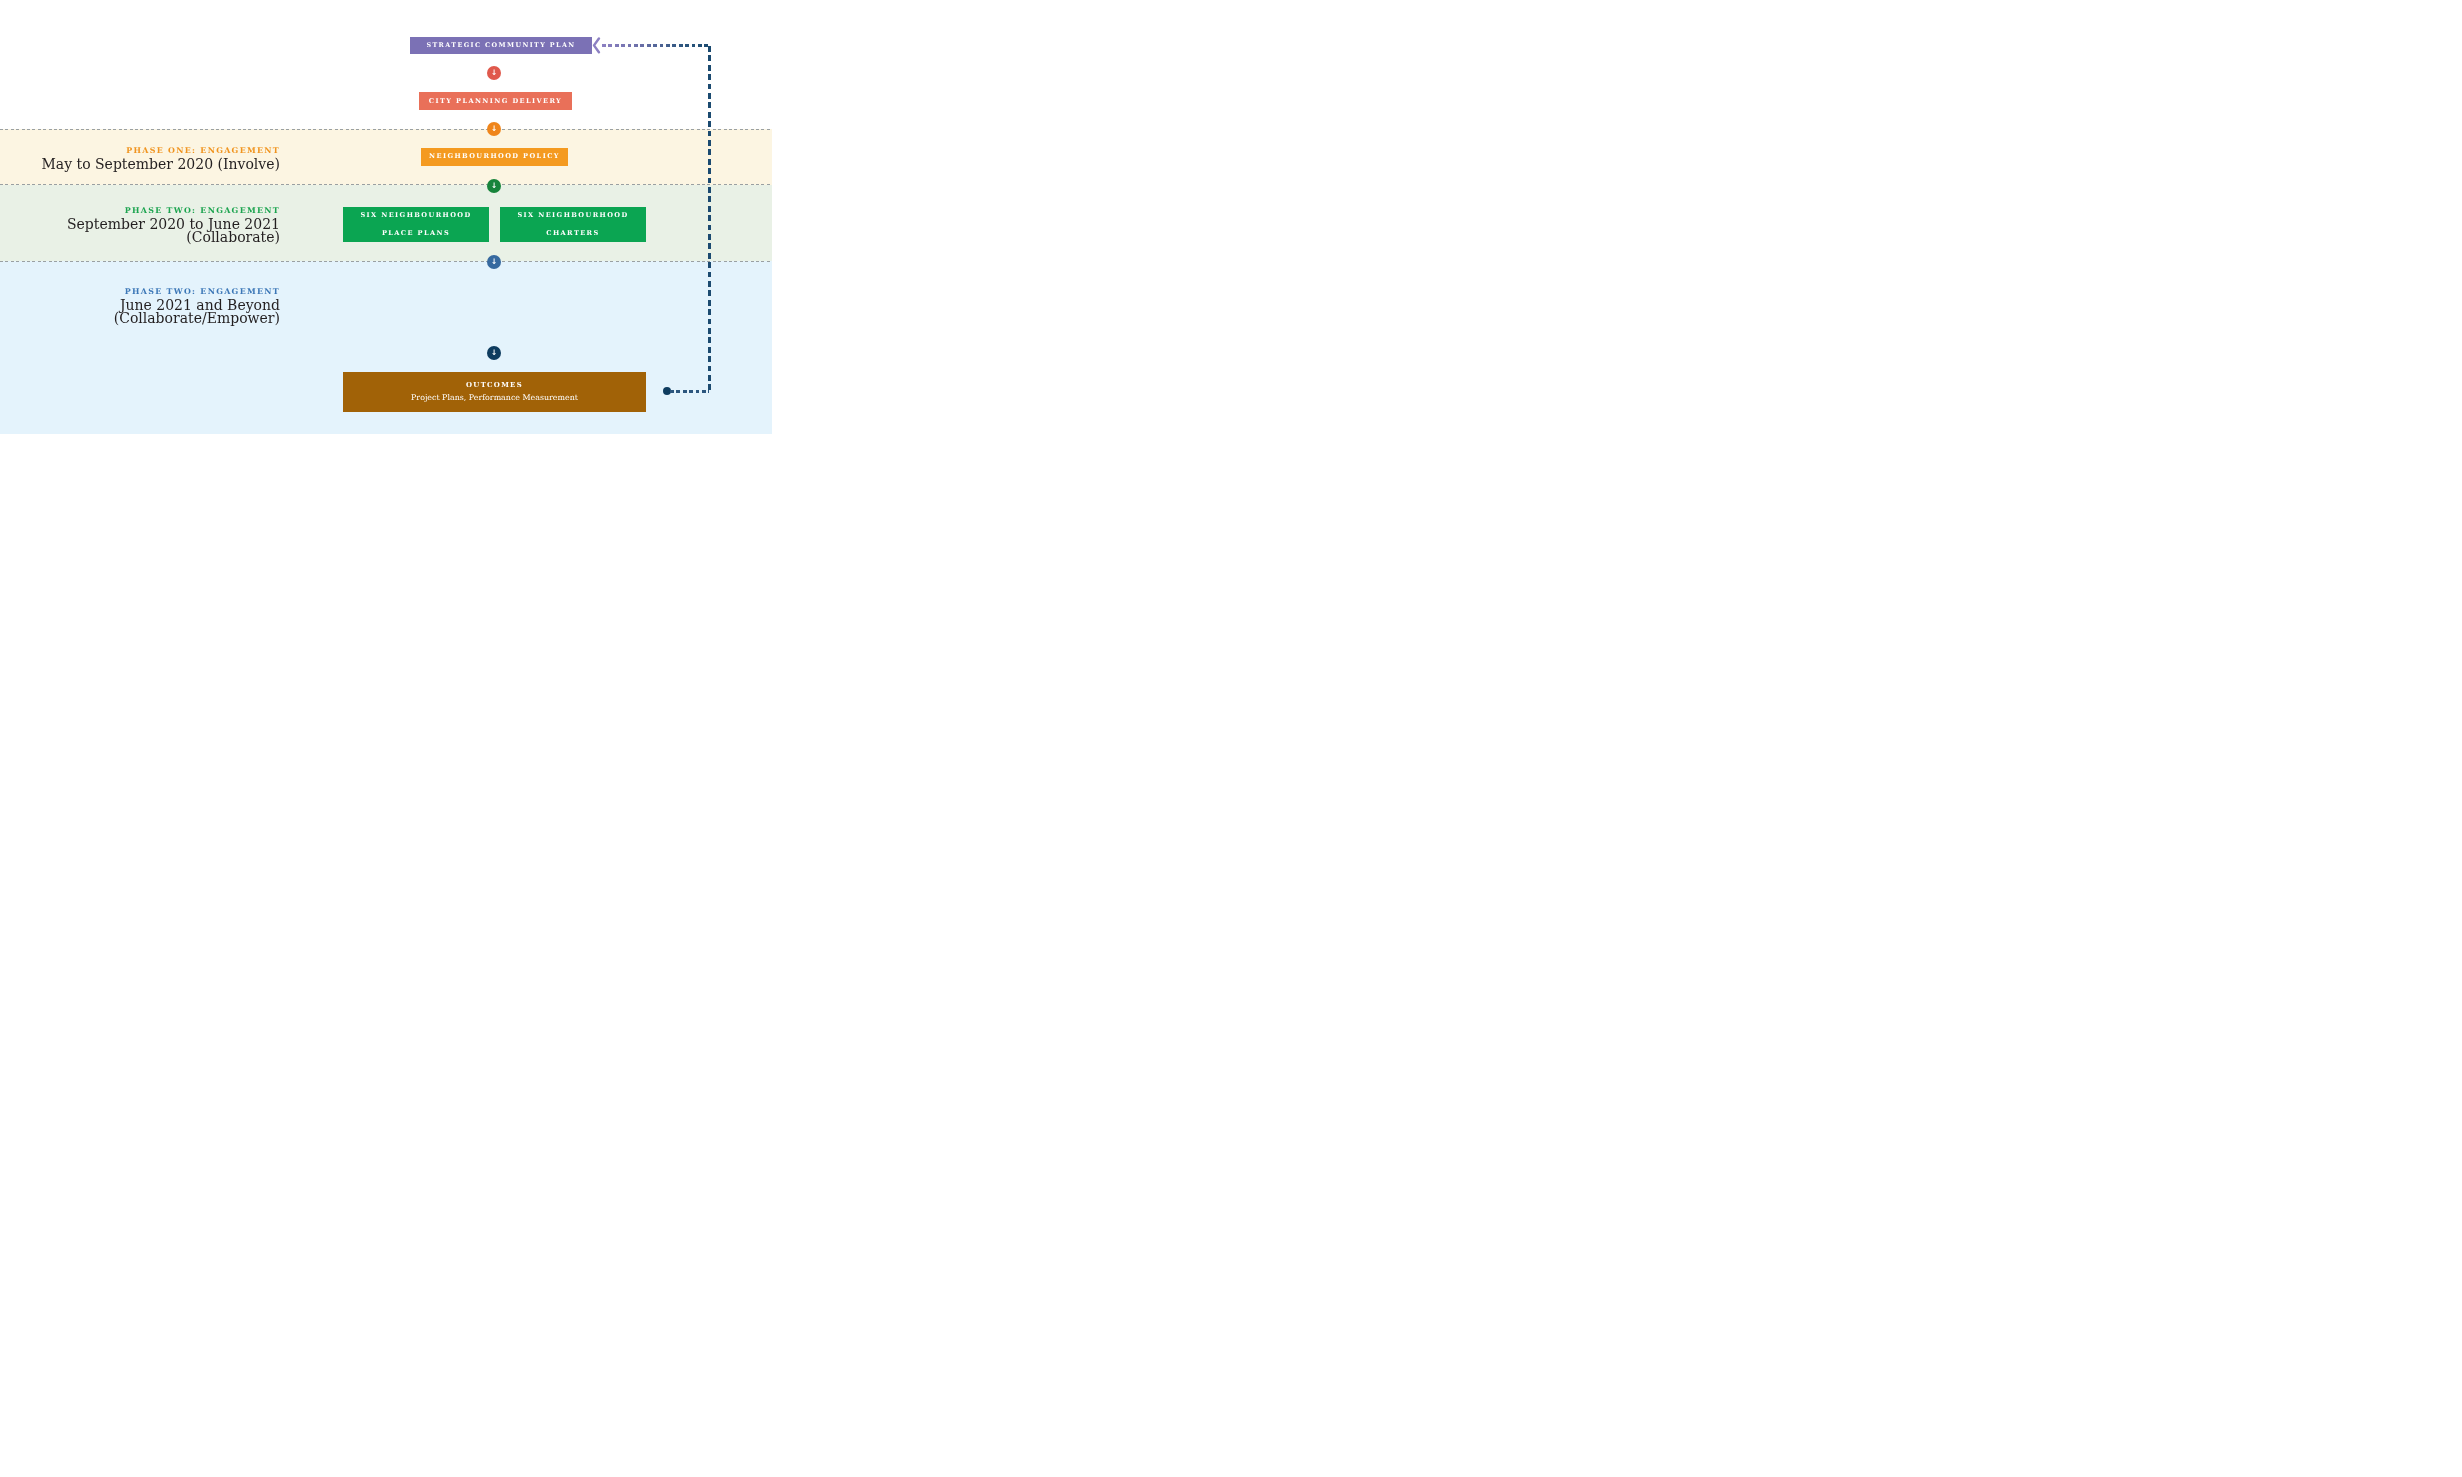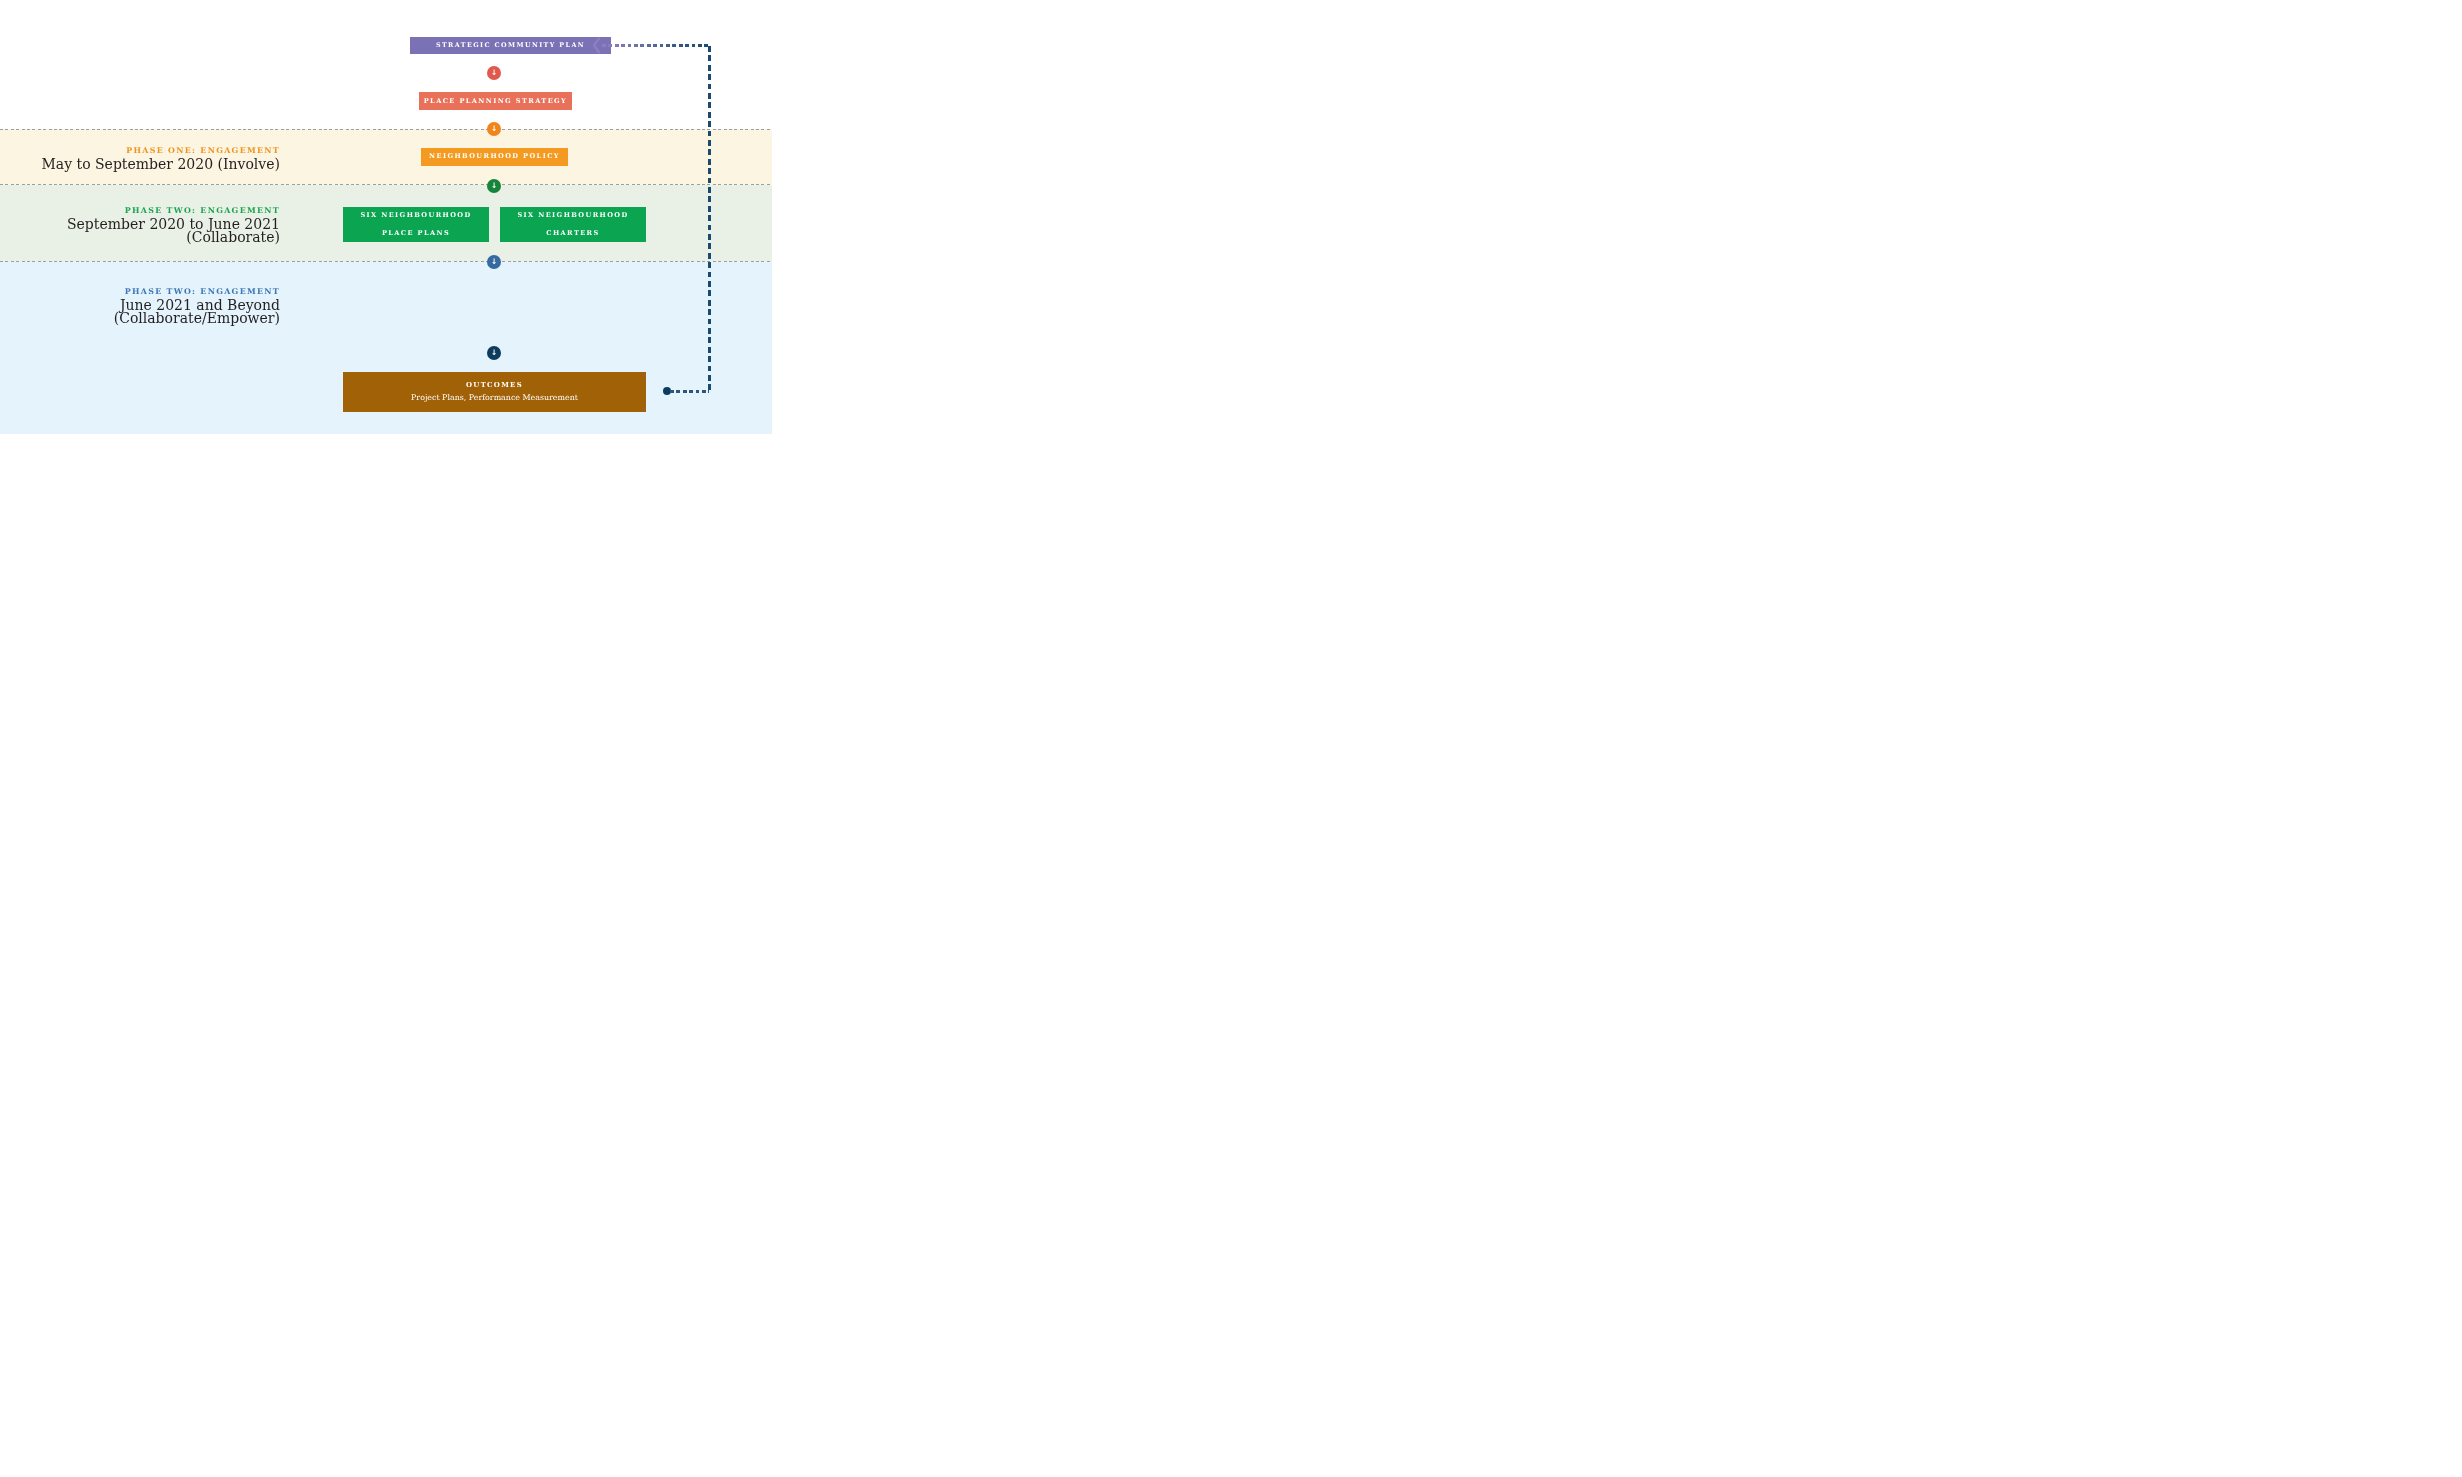--- a/index.html
+++ b/index.html
@@ -31,21 +31,21 @@
 
   
   .phase{position:absolute;right:492px;text-align:right;white-space:nowrap;}
   .phase .p-title{font-size:7.9px;font-weight:bold;letter-spacing:1.3px;margin-bottom:3.4px;}
   .phase .p-sub{font-size:14px;color:#231f20;line-height:12.3px;}
   .phase1{top:146px}.phase2{top:206px}.phase3{top:287px}
 
   
   .fbox{position:absolute;color:#ffffff;text-align:center;font-weight:bold;}
   .lbl{letter-spacing:1.4px;}
-  .box-strategic{left:410px;top:37px;width:201px;height:17px;line-height:17px;font-size:6.4px;}
+  .box-strategic{left:410px;top:37px;width:182px;height:17px;line-height:17px;font-size:6.4px;}
   .box-city{left:419px;top:92px;width:153px;height:18px;line-height:18px;font-size:6.6px;}
   .box-policy{left:421px;top:148px;width:147px;height:17.7px;line-height:17.7px;font-size:6.6px;}
   .box-green{top:207px;width:146px;height:35px;font-size:6.6px;line-height:11.8px;
              display:flex;flex-direction:column;justify-content:center;gap:6px;}
   .box-green1{left:343px;}
   .box-green2{left:500px;}
   .box-wide{left:343px;width:303px;display:flex;flex-direction:column;justify-content:center;}
   .box-delivery{top:282px;height:52px;}
   .box-outcomes{top:372px;height:40px;}
   .box-wide .w-title{font-size:6.9px;letter-spacing:1.3px;margin-bottom:3.9px;}
@@ -101,21 +101,21 @@
     <div class="p-sub">June 2021 and Beyond</div>
     <div class="p-sub">(Collaborate/Empower)</div>
   </div>
 
   <div class="fbox lbl box-strategic" style="background-color: rgb(123, 113, 181);">STRATEGIC COMMUNITY PLAN</div>
 
   <div class="arr arr1">
     <span>↓</span>
   </div>
 
-  <div class="fbox lbl box-city" style="background-color: rgb(233, 112, 89);">PLACE PLANNING STRATEGY</div>
+  <div class="fbox lbl box-city" style="background-color: rgb(233, 112, 89);">CITY PLANNING DELIVERY</div>
 
   <div class="arr arr2">
     <span>↓</span>
   </div>
 
   <div class="fbox lbl box-policy" style="background-color: rgb(244, 154, 32);">NEIGHBOURHOOD POLICY</div>
 
   <div class="arr arr3">
     <span>↓</span>
   </div>

